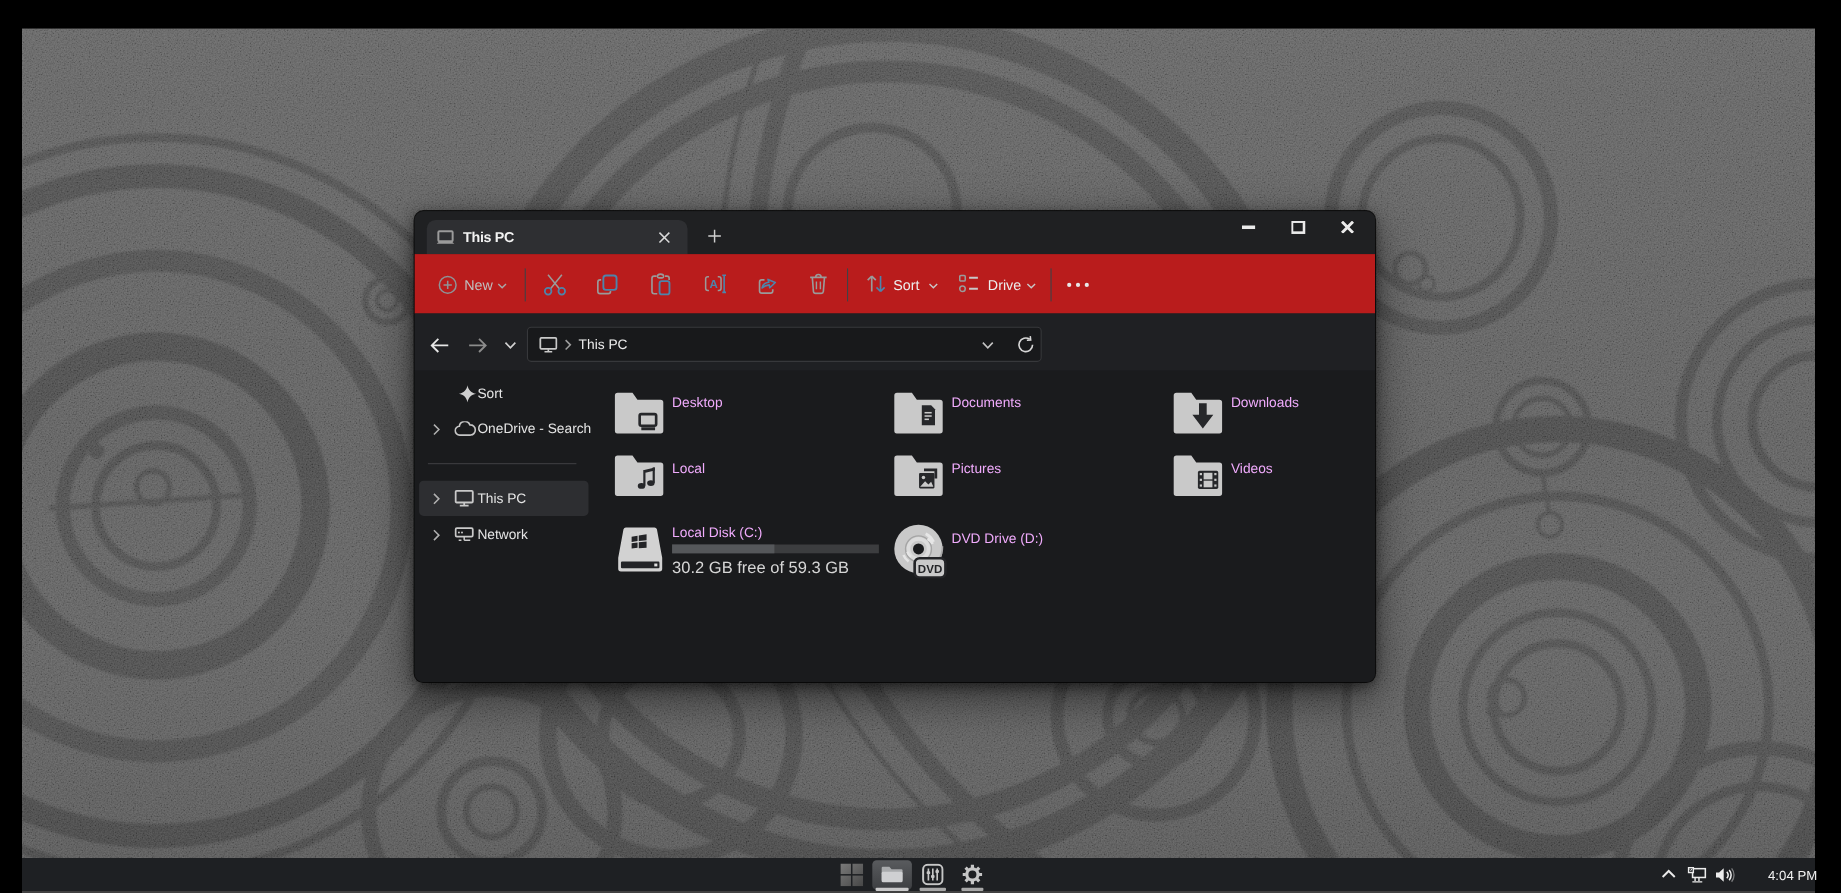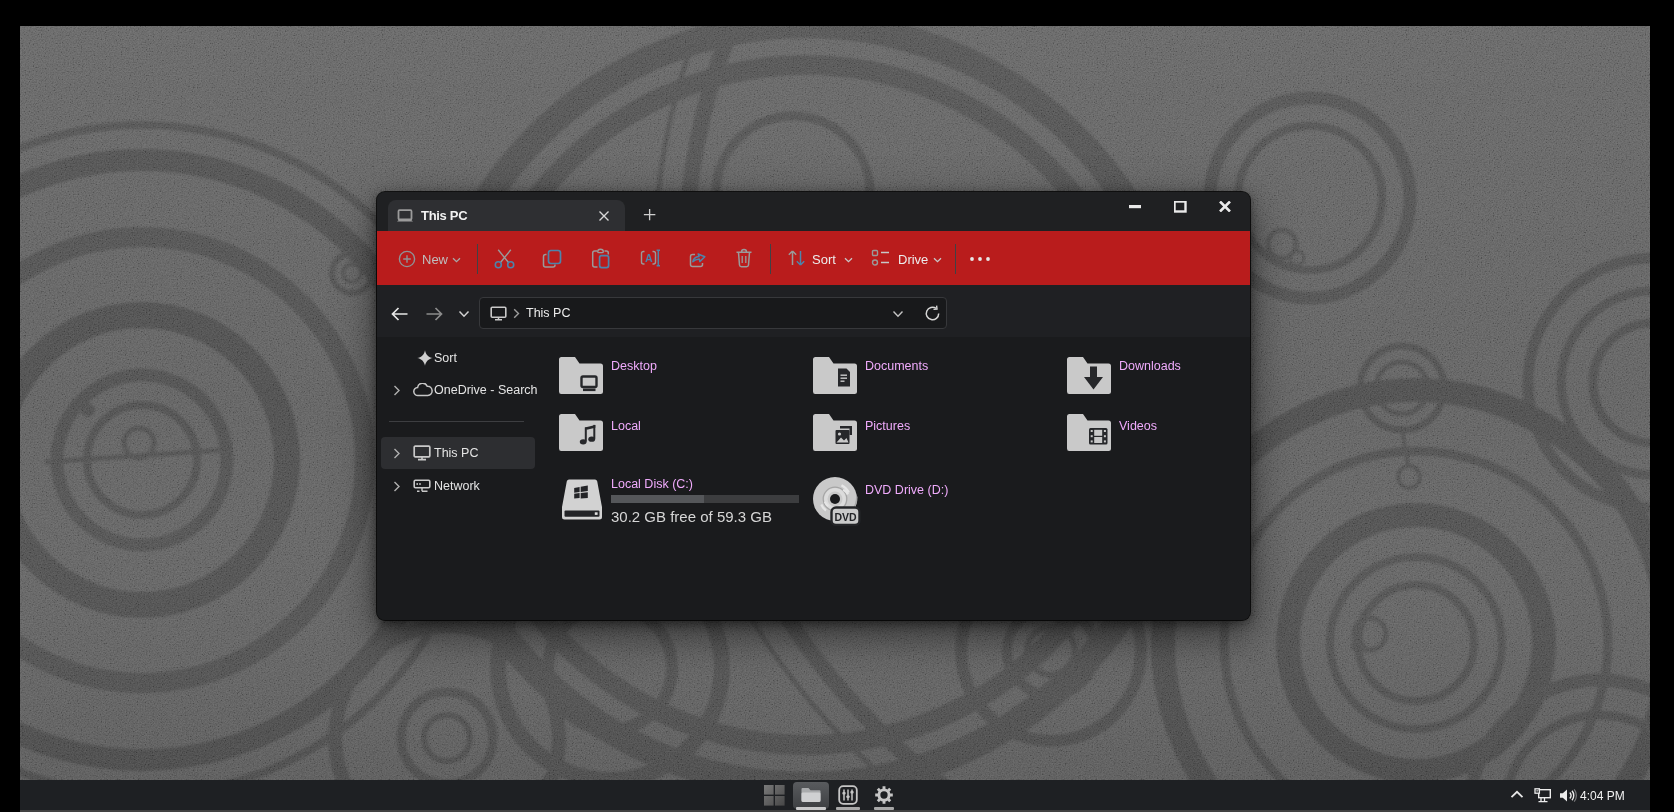--- a/index.html
+++ b/index.html
@@ -153,21 +153,21 @@
         <rect x="1" y="0.8" width="4.4" height="4.4" fill="#1e2023" stroke="#ececec" stroke-width="1.3"></rect>
         <path d="M2.2,2.4 l0.9,1 1.2,-1.6" fill="none" stroke="#ececec" stroke-width="0.9"></path>
         <path d="M7,9.7 V13 M4.5,13.7 H13.5 M10.5,9.7 V12.9" stroke="#ececec" stroke-width="1.3"></path>
       </svg>
     <svg class="abs" style="left:1539px;top:8px" width="19" height="15" viewBox="0 0 19 15">
         <path d="M1,5.2 h2.8 l4.2,-3.8 v12.2 l-4.2,-3.8 H1 z" fill="#ececec"></path>
         <path d="M10.8,4.5 a4.6,4.6 0 0 1 0,6" fill="none" stroke="#ececec" stroke-width="1.4"></path>
         <path d="M13,2.8 a7.2,7.2 0 0 1 0,9.4" fill="none" stroke="#ececec" stroke-width="1.4"></path>
         <path d="M15.2,1.4 a9.6,9.6 0 0 1 0,12.2" fill="none" stroke="#ececec" stroke-width="1.2" opacity="0.45"></path>
       </svg>
-    <div class="abs" style="left:1560px;top:9px;width:72px;text-align:left;font-size:12px;color:#f2f2f2">4:04 PM</div>
+    <div class="abs" style="left:1560px;top:9px;width:72px;text-align:right;font-size:12px;color:#f2f2f2">4:04 PM</div>
   </div>
   <div id="bstrip"></div>
   <div id="win">
     <div id="tabstrip">
       <svg class="abs" style="left:266px;top:16px" width="15" height="15" viewBox="0 0 17 17">
           <path d="M7.5 1 V14 M1 7.5 H14" stroke="#cfcfcf" stroke-width="1.5" fill="none"></path>
         </svg>
       <svg class="abs" style="left:752px;top:12px" width="13" height="6" viewBox="0 0 13 6">
           <rect x="0" y="1" width="12" height="3.2" fill="#eaeaea"></rect>
         </svg>

